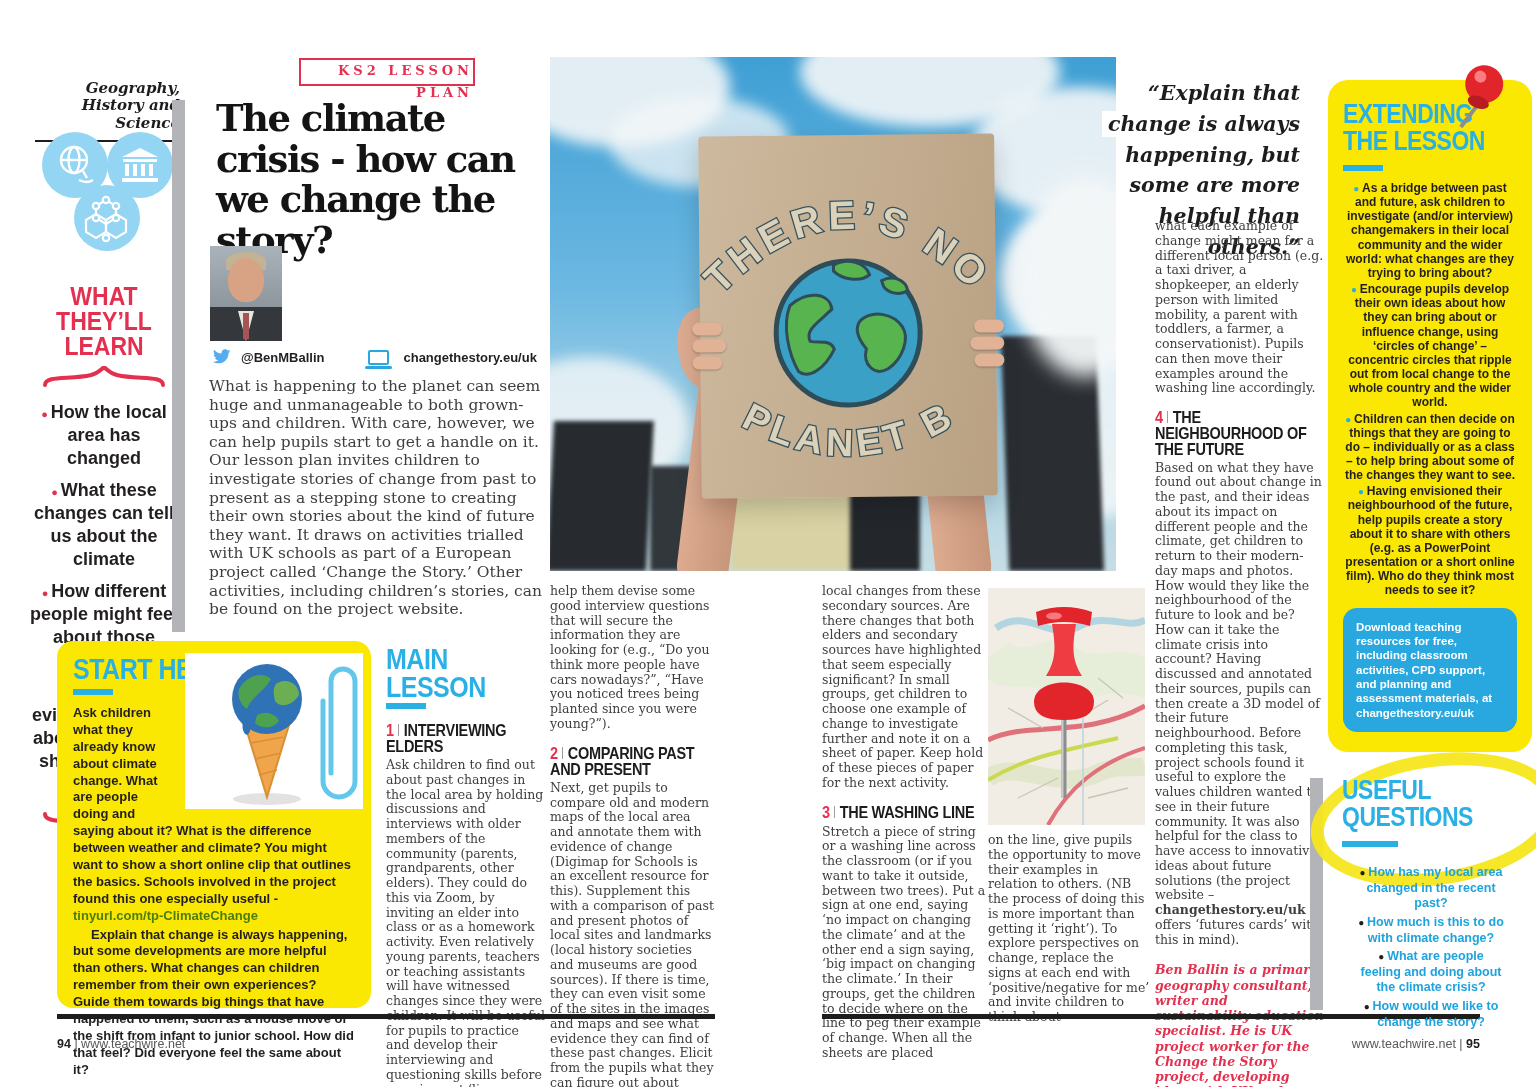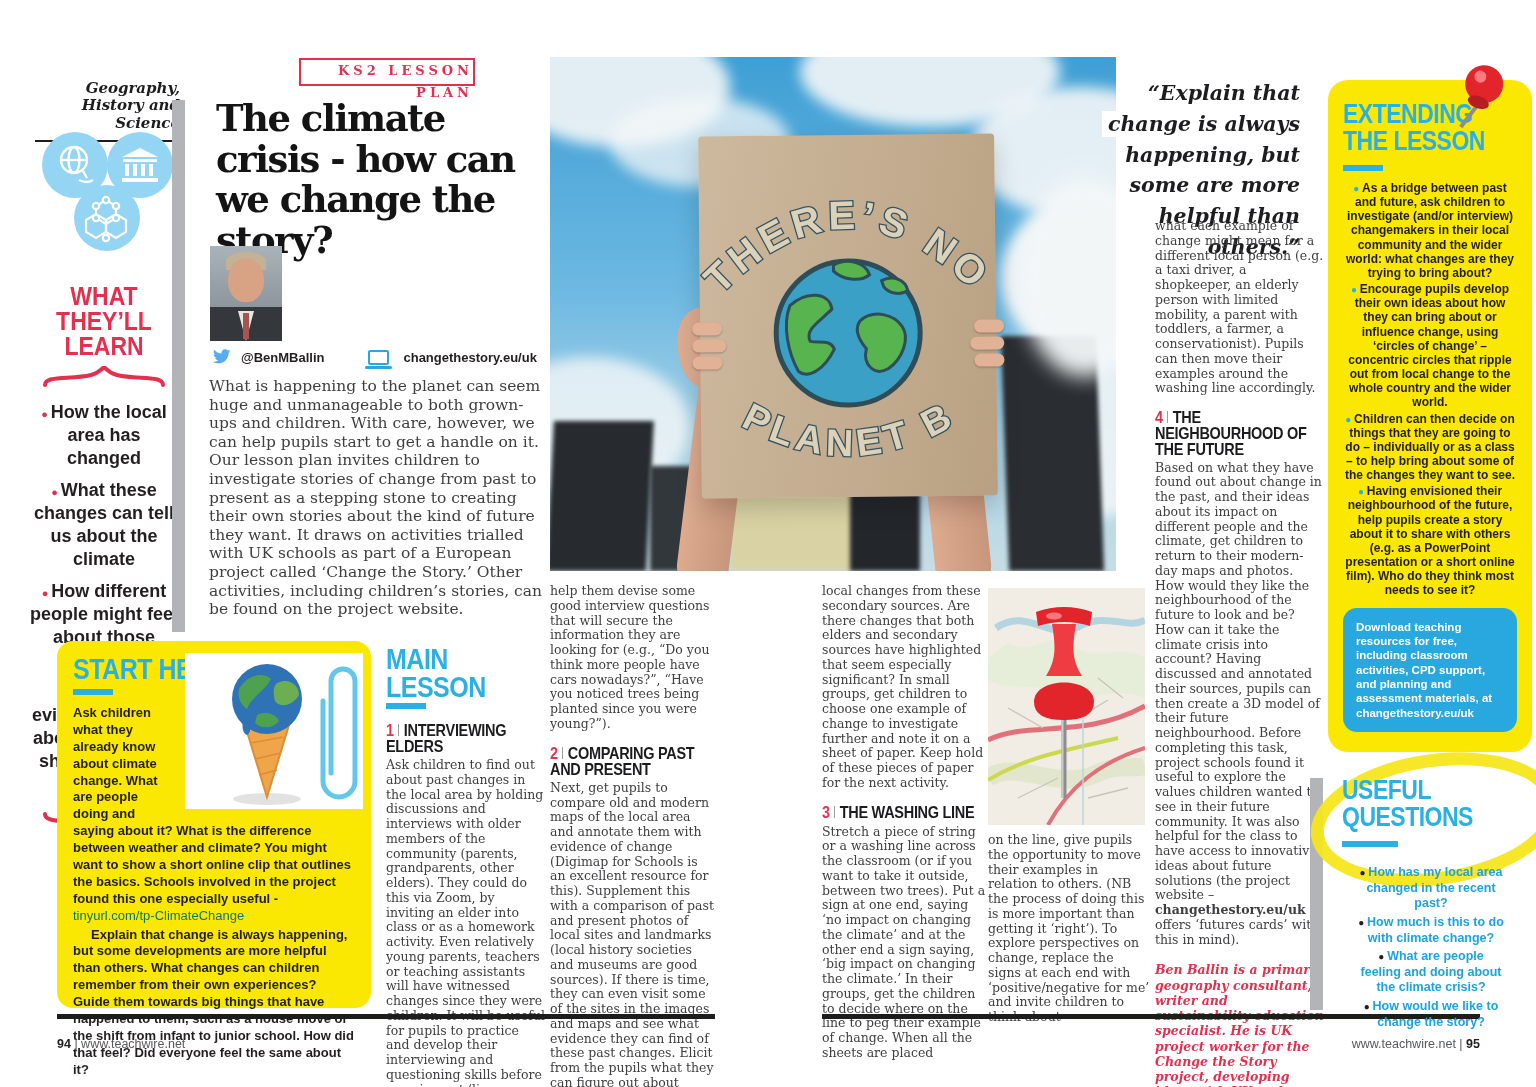--- a/index.html
+++ b/index.html
@@ -25,21 +25,21 @@
   .badge{border:2px solid #e4304f;color:#e4304f;font-family:"DejaVu Serif",serif;font-weight:700;font-size:13px;letter-spacing:4px;text-align:right;line-height:22px;}
   .title{font-family:"DejaVu Serif",serif;font-weight:800;font-size:37px;line-height:1.1;letter-spacing:-1.5px;color:#141414;}
   .standfirst{font-size:18px;line-height:1.22;color:#87888a;}
   .standfirst b{color:#1a1a1a;}
   .social{display:flex;align-items:center;gap:10px;font-size:13px;font-weight:700;color:#231f20;}
   .laptop{display:inline-block;width:17px;height:11px;border:2.5px solid #29a8e0;border-radius:2px;position:relative;}
   .laptop::after{content:"";position:absolute;left:-5px;right:-5px;bottom:-6px;height:3px;background:#29a8e0;border-radius:2px;}
   
   .ybox{background:#fbe802;border-radius:16px;}
   .ybox .txt{font-size:13px;line-height:1.3;font-weight:700;color:#231f20;}
-  .lnk{font-weight:400;color:#0f766e;}
+  .lnk{font-weight:700;color:#4d7c0f;}
   .ext-bullets{font-size:12px;line-height:1.18;}
   .ext-bullets .bullet{margin:0 0 2px;}
   .ext-bullets .bullet::before{content:"● ";color:#29b1e6;font-size:10px;}
   .dlbox{background:#29a8e0;border-radius:14px;color:#ffffff;font-size:11.5px;line-height:1.25;font-weight:600;padding:12px 13px;}
   .uq-bullets{font-size:12.5px;line-height:1.25;}
   .uq-bullets .bullet{color:#1ea3de;margin:0 16px 3px;}
   .uq-bullets .bullet::before{content:"● ";color:#231f20;font-size:10px;}
   .ring{width:225px;height:105px;border:13px solid #f6e71c;border-radius:50%;transform:rotate(-8deg);opacity:.95;}
   
   .quote{font-family:"DejaVu Serif",serif;font-style:italic;font-weight:700;font-size:20.5px;line-height:1.5;color:#1d1d1f;text-align:right;}

